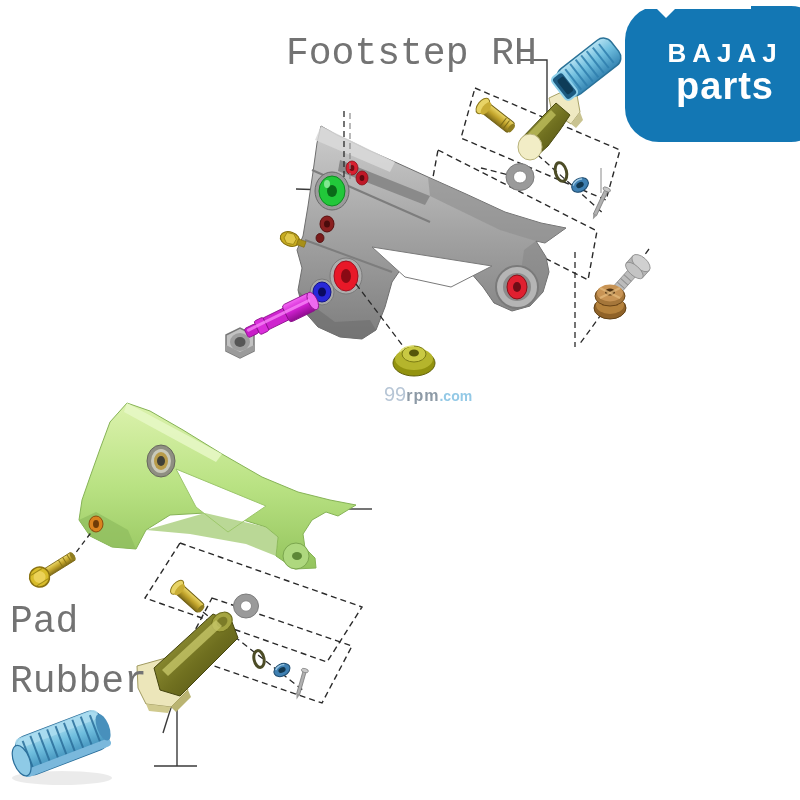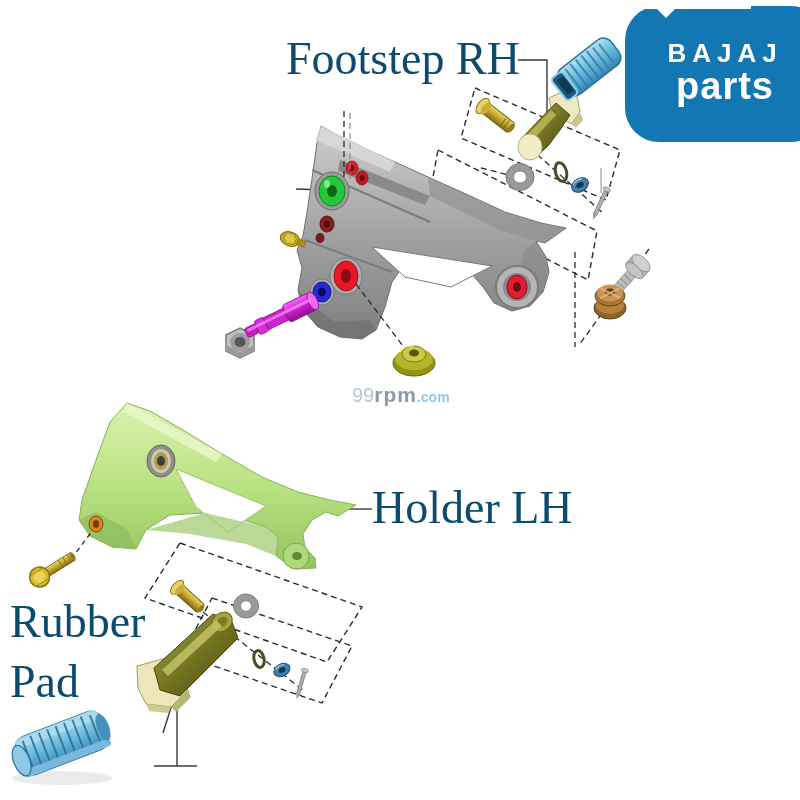--- a/index.html
+++ b/index.html
@@ -2,42 +2,42 @@
 <html><head>
 <meta charset="utf-8">
 <style>
   html,body{margin:0;padding:0;background:#fff;}
   .stage{
     position:relative;width:800px;height:800px;background:#ffffff;overflow:hidden;
     font-family:"Liberation Sans",sans-serif;
   }
   .stage svg{position:absolute;left:0;top:0;}
   .part-label{
-    position:absolute;font-size:46px;line-height:1.18;color:#0c4a6e;
-    font-family:Liberation Serif, serif;white-space:nowrap;letter-spacing:0px;
+    position:absolute;font-size:38px;line-height:1.18;color:#737373;
+    font-family:Liberation Mono, monospace;white-space:nowrap;letter-spacing:0px;
   }
   #label-footstep-rh{left:286px;top:32px;}
   #label-holder-rh{left:102px;top:162px;}
   #label-holder-lh{left:372px;top:481px;}
   #label-rubber-pad{left:10px;top:592px;line-height:60px;}
   #label-footstep-lh{left:196px;top:738px;}
   .logo{
     position:absolute;left:625px;top:6px;width:200px;height:136px;
     background:#1377b4;border-radius:34px;text-align:center;color:#fff;
   }
   .logo-brand{margin-top:32px;font-size:26px;font-weight:bold;letter-spacing:6px;}
   .logo-genuine{margin-top:5px;font-size:17px;letter-spacing:2px;color:#eef7ff;font-weight:400;}
   .logo-parts{margin-top:-2px;font-size:38px;font-weight:bold;letter-spacing:1px;line-height:1;}
   .logo-underline{position:absolute;left:22px;top:122px;width:126px;height:12px;}
   .watermark{
     position:absolute;left:352px;top:383px;display:flex;align-items:baseline;
     font-family:"Liberation Sans",sans-serif;
   }
-  .wm-99{font-size:20px;color:#b7c6d6;}
-  .wm-rpm{font-size:21px;font-weight:bold;color:#8d9aa6;letter-spacing:1px;}
+  .wm-99{font-size:20px;color:#b7c6d6;margin-left:32px;}
+  .wm-rpm{font-size:16px;font-weight:bold;color:#8d9aa6;letter-spacing:1px;}
   .wm-com{font-size:14px;color:#93c9e6;font-weight:bold;}
 </style>
 </head>
 <body>
 
 <div class="stage">
 
   <svg width="800" height="800" viewBox="0 0 800 800">
     <defs>
       <linearGradient id="grayMetal" x1="0" y1="0" x2="0" y2="1">
@@ -347,24 +347,23 @@
           <line x1="27" y1="-18" x2="27" y2="18"></line>
         <line x1="36" y1="-16" x2="36" y2="16"></line>
       </g>
       <rect x="-46" y="12" width="92" height="8" rx="4" fill="#7ab8dc"></rect>
       <ellipse cx="-44" cy="2" rx="8" ry="16" fill="#8ecae6" stroke="#2a6e9a" stroke-width="1.2"></ellipse>
       <ellipse cx="44" cy="0" rx="6" ry="14" fill="#4890bc"></ellipse>
     </g>
   </svg>
 
   <div class="part-label" id="label-footstep-rh">Footstep RH</div>
-  <div class="part-label" id="label-holder-lh">Holder LH</div>
   <div class="part-label" id="label-rubber-pad">
+    <div>Pad</div>
     <div>Rubber</div>
-    <div>Pad</div>
   </div>
 
   <div class="logo">
     <div class="logo-brand">BAJAJ</div>
     <div class="logo-parts">parts</div>
     <svg class="logo-underline" width="126" height="12" viewBox="0 0 126 12">
       <rect x="0" y="0" width="126" height="3" fill="#ffffff"></rect>
       <polygon points="32,3 50,3 41,12" fill="#ffffff"></polygon>
     </svg>
   </div>

